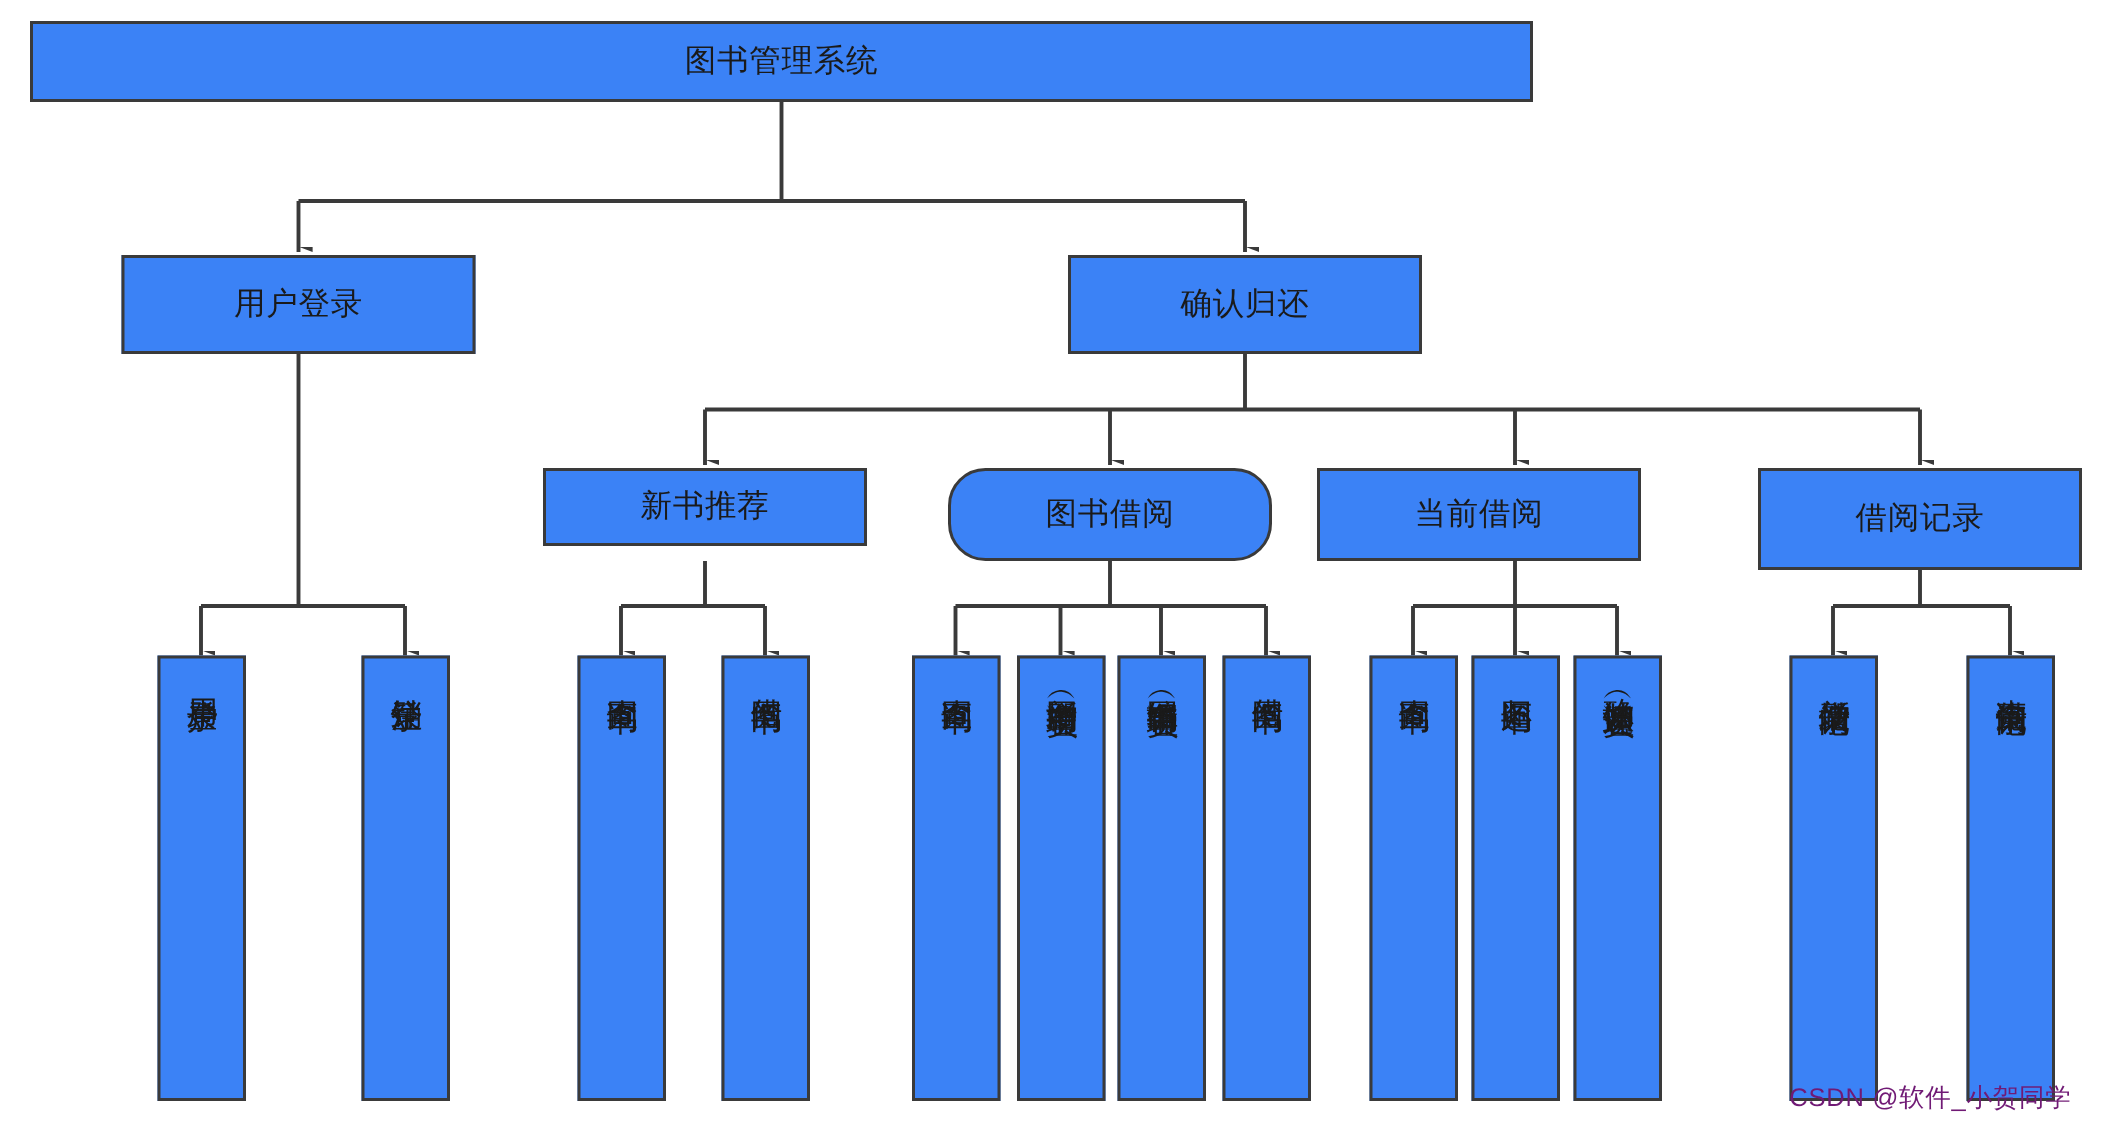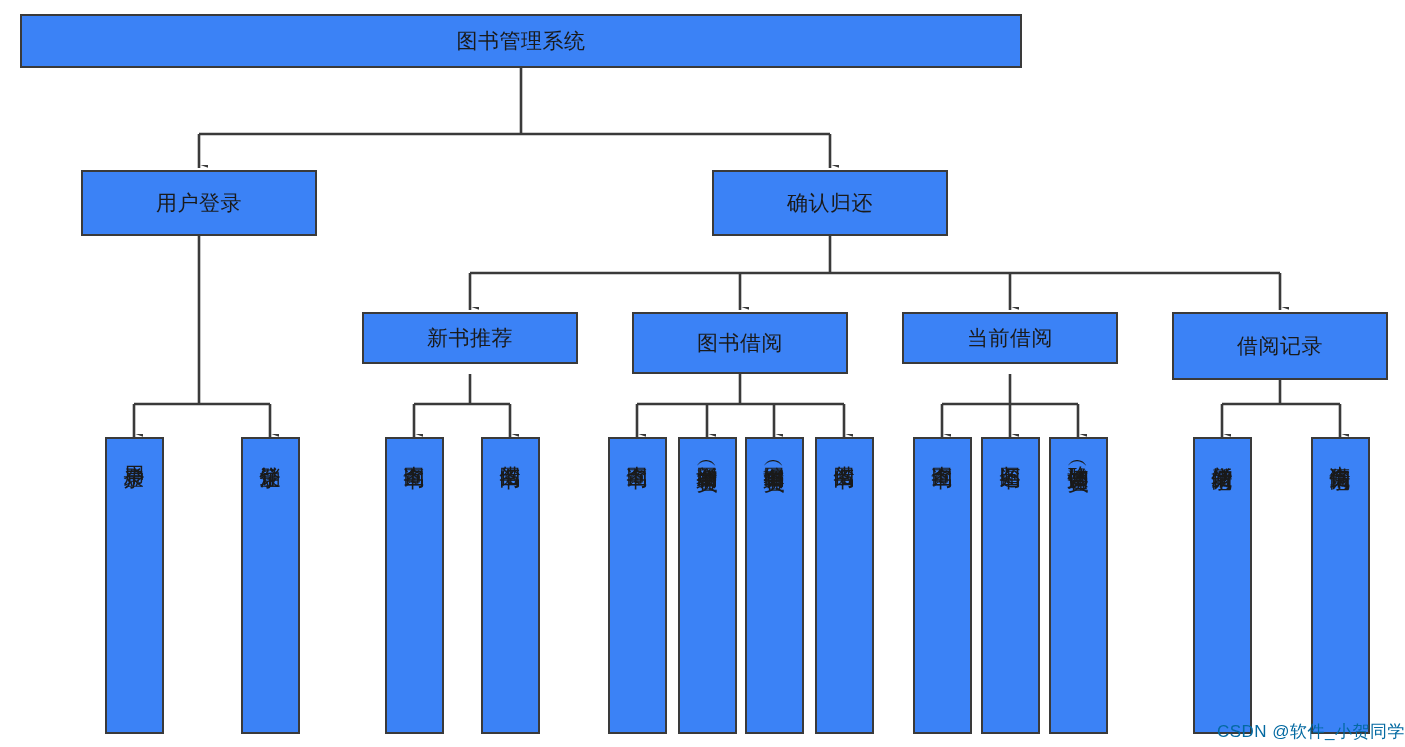--- a/index.html
+++ b/index.html
@@ -51,24 +51,24 @@
     line-height:1.10;
     letter-spacing:1px;
     writing-mode:vertical-rl;
     text-orientation:upright;
     white-space:normal;
     text-align:left;
     max-height:100%;
   }
   #watermark{
     position:absolute;
-    right:0;
+    right:24px;
     bottom:4px;
     font-size:17px;
-    color:#0369a1;
+    color:#701a75;
     letter-spacing:0.5px;
     white-space:nowrap;
     user-select:none;
   }
 </style>
 </head>
 <body>
 
 <div id="canvas">
 
@@ -129,24 +129,24 @@
   <div class="node" style="left:81px;top:170px;width:236px;height:66px;">
     <span class="lbl">用户登录</span>
   </div>
   <div class="node" style="left:712px;top:170px;width:236px;height:66px;">
     <span class="lbl">确认归还</span>
   </div>
 
   <div class="node" style="left:362px;top:312px;width:216px;height:52px;">
     <span class="lbl">新书推荐</span>
   </div>
-  <div class="node" style="left:632px;top:312px;width:216px;height:62px;">
+  <div class="node" style="left:632px;top:312px;width:216px;height:62px;border-radius:25px;">
     <span class="lbl">图书借阅</span>
   </div>
-  <div class="node" style="left:902px;top:312px;width:216px;height:52px;">
+  <div class="node" style="left:878px;top:312px;width:216px;height:62px;">
     <span class="lbl">当前借阅</span>
   </div>
   <div class="node" style="left:1172px;top:312px;width:216px;height:68px;">
     <span class="lbl">借阅记录</span>
   </div>
 
   <div class="node leaf" style="left:105px;top:437px;width:59px;height:297px;">
     <span class="lbl">用户登录</span>
   </div>
   <div class="node leaf" style="left:241px;top:437px;width:59px;height:297px;">

